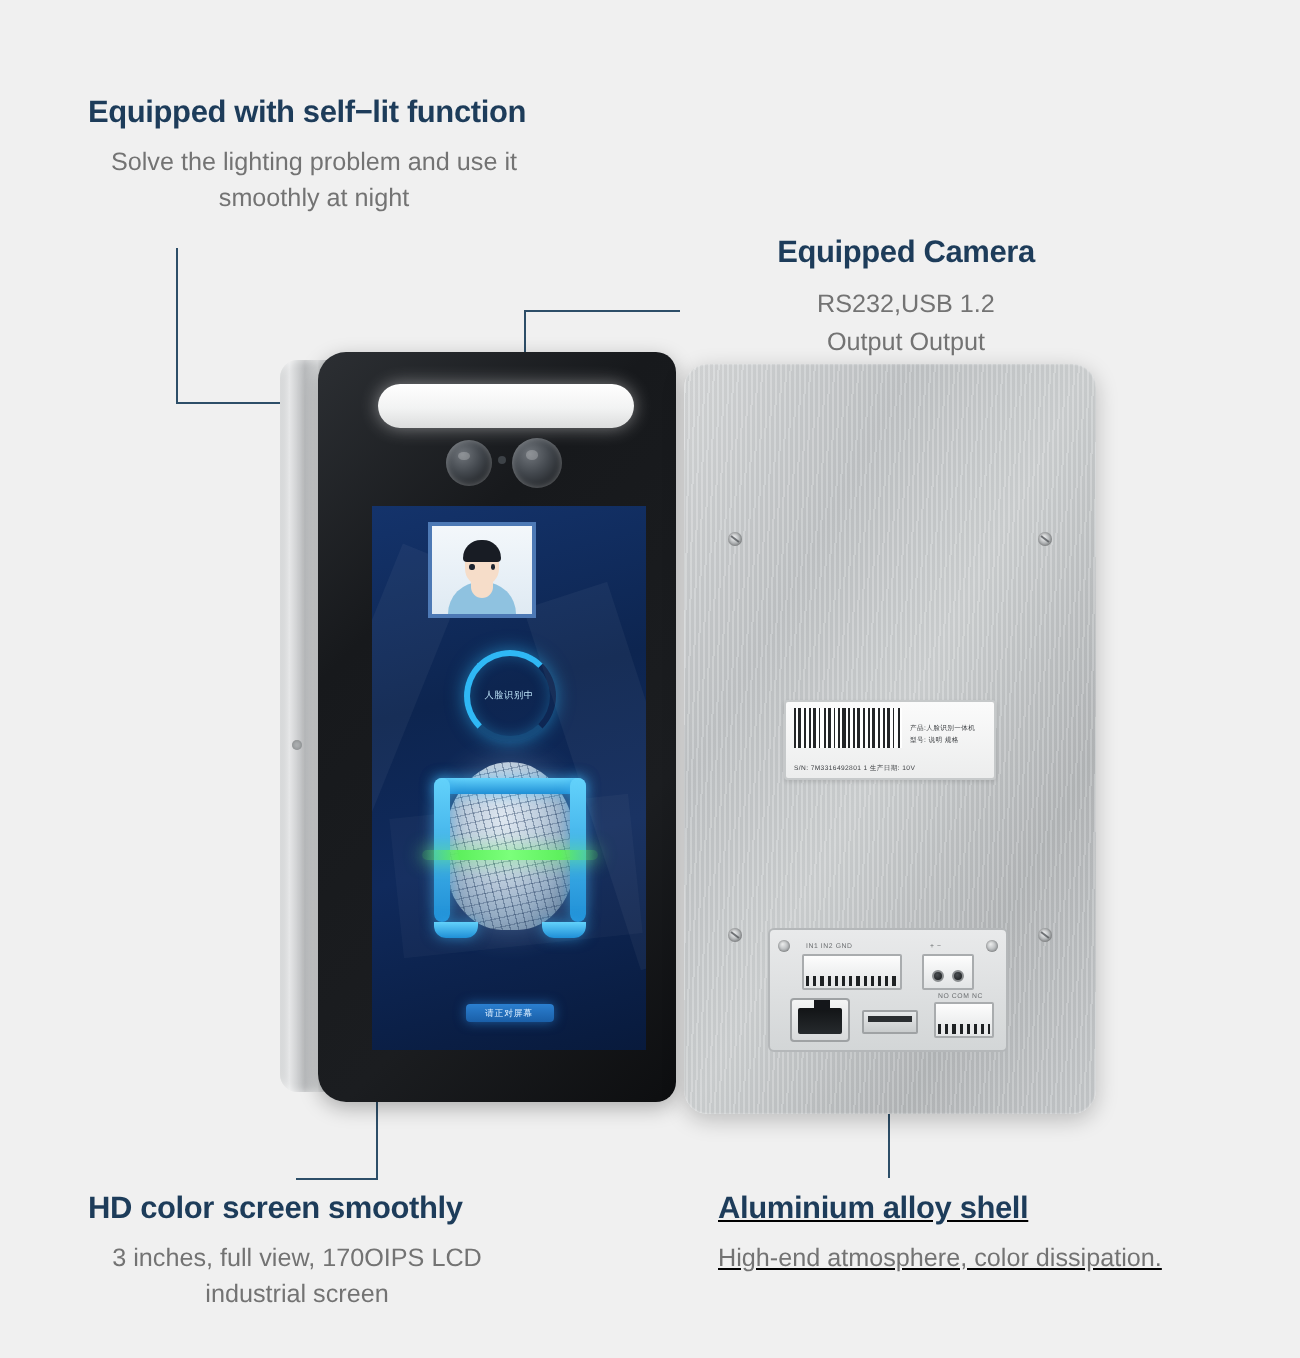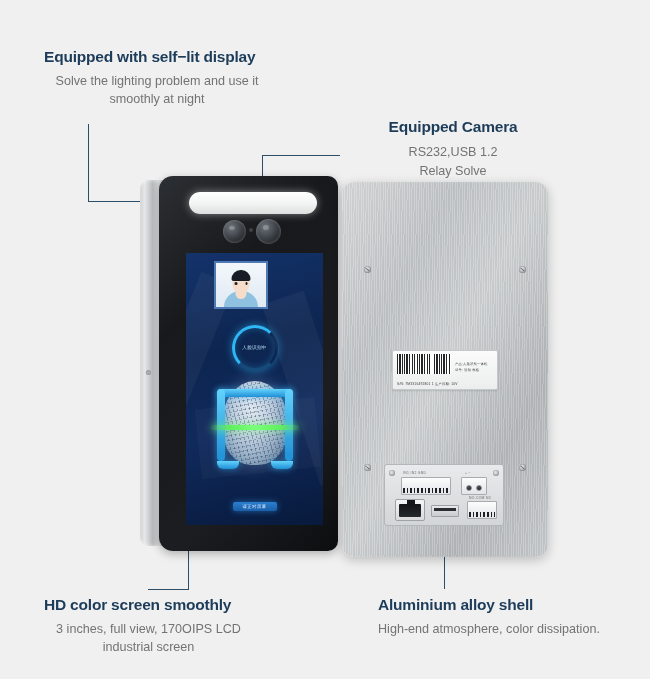--- a/index.html
+++ b/index.html
@@ -23,21 +23,21 @@
 
   #callout-selflit { left: 44px; top: 48px; }
   #callout-selflit .desc { text-align: center; width: 230px; margin-left: -2px; }
 
   #callout-camera { left: 368px; top: 118px; text-align: center; width: 170px; }
   #callout-camera .desc { line-height: 1.5; }
 
   #callout-screen { left: 44px; top: 596px; }
   #callout-screen .desc { text-align: center; width: 215px; margin-left: -3px; }
 
-  #callout-shell { left: 378px; top: 596px; }
+  #callout-shell { left: 359px; top: 596px; text-decoration: underline; }
   #callout-shell .desc { text-align: left; }
 
   
   .lead { position: absolute; background: #2d4e68; }
   .lead.h { height: 1px; }
   .lead.v { width: 1px; }
 
   #lead-selflit-v  { left: 88px;  top: 124px; height: 78px; }
   #lead-selflit-h  { left: 88px;  top: 201px; width: 86px; }
 
@@ -306,29 +306,29 @@
 
   <div class="lead v" id="lead-selflit-v"></div>
   <div class="lead h" id="lead-selflit-h"></div>
   <div class="lead h" id="lead-camera-h"></div>
   <div class="lead v" id="lead-camera-v"></div>
   <div class="lead v" id="lead-screen-v"></div>
   <div class="lead h" id="lead-screen-h"></div>
   <div class="lead v" id="lead-shell-v"></div>
 
   <div class="callout" id="callout-selflit">
-    <div class="title">Equipped with self−lit display</div>
+    <div class="title">Equipped with self−lit function</div>
     <div class="desc">Solve the lighting problem and use it smoothly at night</div>
   </div>
 
   <div class="callout" id="callout-camera">
     <div class="title">Equipped Camera</div>
     <div class="desc">
       <div>RS232,USB 1.2</div>
-      <div>Relay Solve</div>
+      <div>Output Output</div>
     </div>
   </div>
 
   <div class="callout" id="callout-screen">
     <div class="title">HD color screen smoothly</div>
     <div class="desc">3 inches, full view, 170OIPS LCD industrial screen</div>
   </div>
 
   <div class="callout" id="callout-shell">
     <div class="title">Aluminium alloy shell</div>

